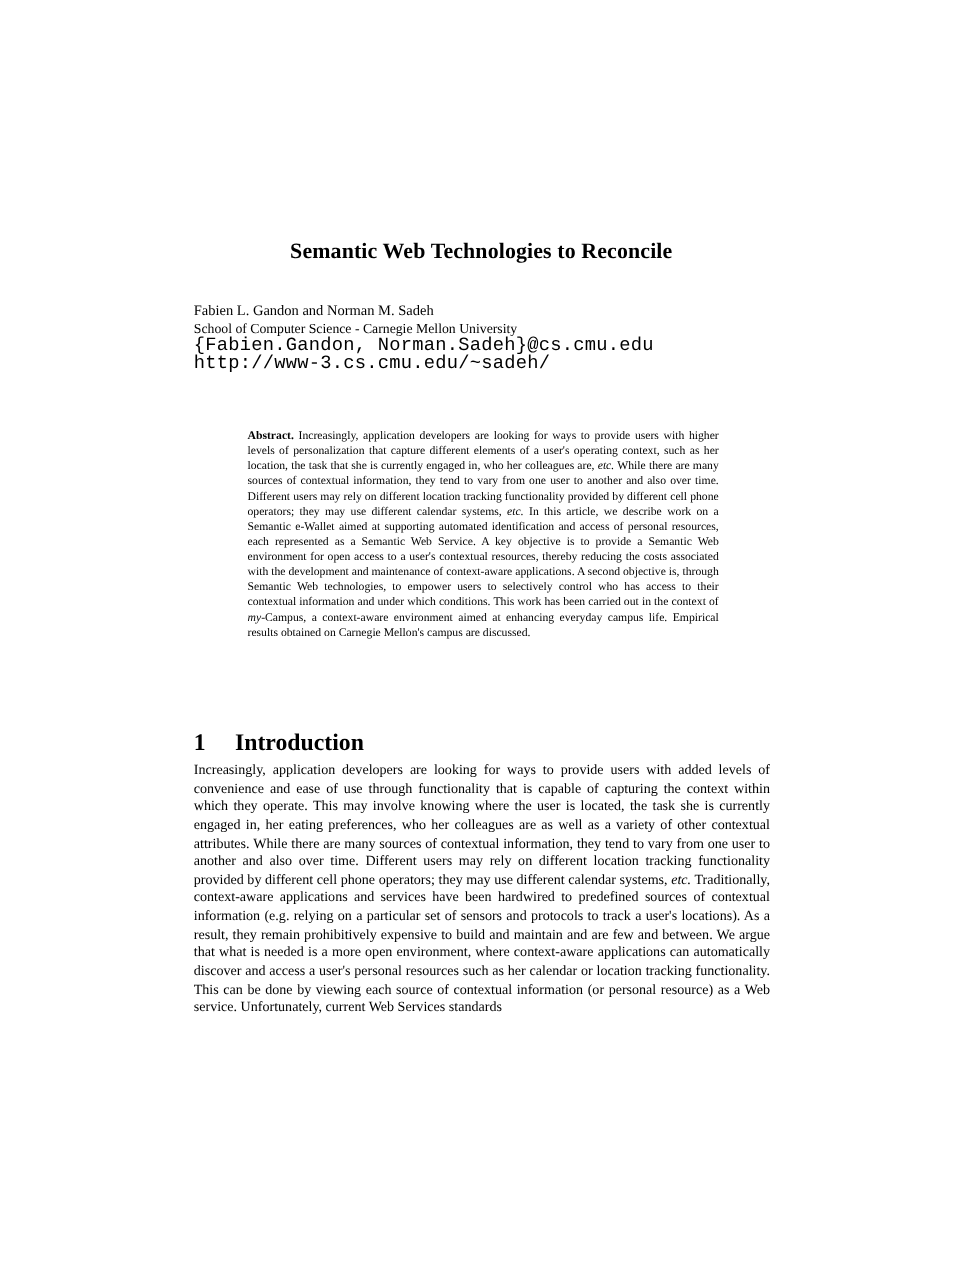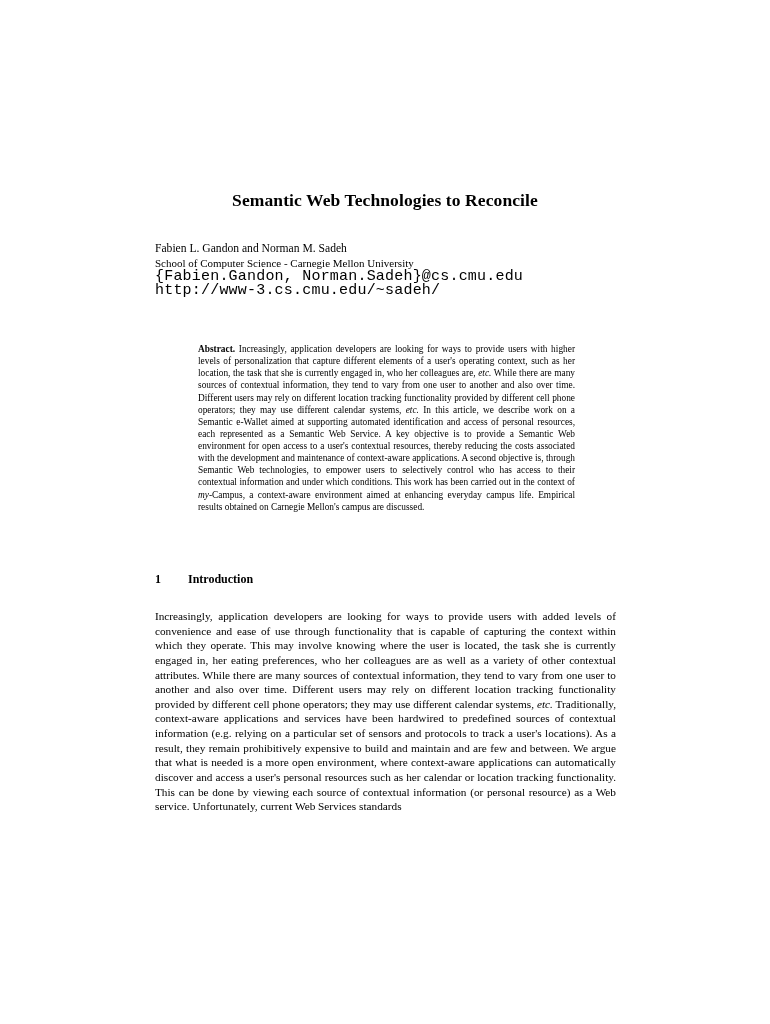--- a/index.html
+++ b/index.html
@@ -83,23 +83,23 @@
     text-justify: inter-word;
     hyphens: manual;
   }
   .abstract b { font-weight: bold; margin-top: 32px; }
   .abstract i { font-style: italic; }
 
   
   .section-heading {
     position: absolute;
     left: 155px;
-    top: 570px;
+    top: 586px;
     width: 460px;
-    font-size: 12px;
+    font-size: 19px;
     font-weight: bold;
     line-height: 18px;
   }
   .section-heading .sec-num {
     display: inline-block;
     width: 33px;
   }
 
   
   .body-para {

